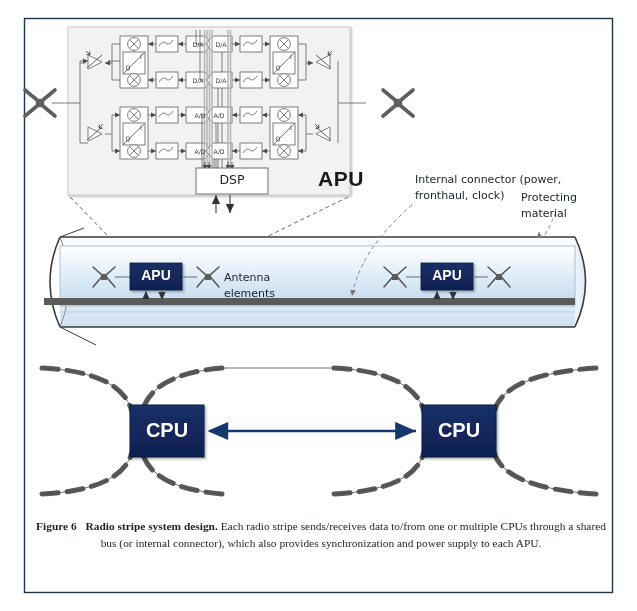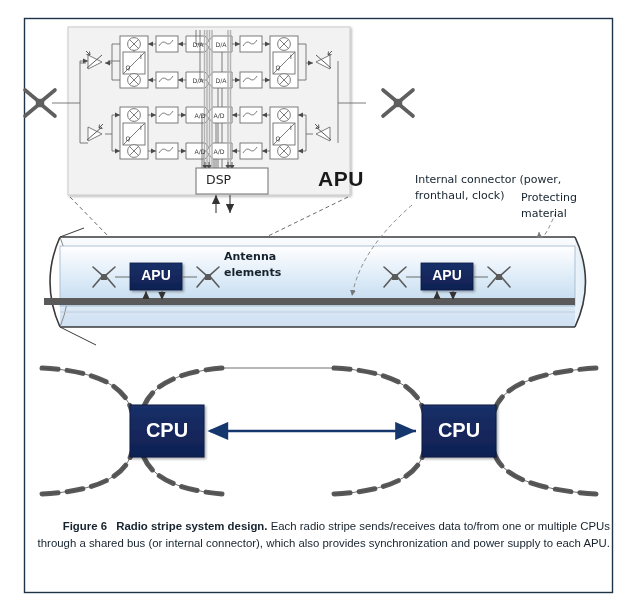--- a/index.html
+++ b/index.html
@@ -1,37 +1,37 @@
 <!DOCTYPE html>
 <html><head>
 <meta charset="utf-8">
 <style>
   html,body{margin:0;padding:0;background:#ffffff;}
   body{width:637px;height:611px;font-family:"Liberation Sans",sans-serif;}
   #canvas{position:absolute;left:0;top:0;width:637px;height:611px;}
   .caption{
     position:absolute;left:32px;top:518px;width:578px;
-    font-family:Liberation Sans, sans-serif;
-    font-size:11.4px;line-height:16.5px;color:#16232e;text-align:right;
+    font-family:Liberation Serif, serif;
+    font-size:11.4px;line-height:16.5px;color:#16232e;text-align:center;
   }
   .caption b{font-weight:bold;}
   .annot{
     position:absolute;font-family:"DejaVu Sans",sans-serif;
     font-size:11px;line-height:15.5px;color:#16232e;
   }
   #annot-internal{left:415px;top:172px;width:150px;}
   #annot-protect{left:521px;top:190px;width:88px;}
-  #annot-antenna{left:224px;top:249px;width:90px;font-weight:bold;}
+  #annot-antenna{left:224px;top:270px;width:90px;}
   .apu-big-label{
     position:absolute;left:318px;top:167px;
     font-family:"Liberation Sans",sans-serif;
     font-weight:bold;font-size:21px;color:#1a1a1a;letter-spacing:.5px;
   }
   .dsp-label{
-    position:absolute;left:206px;top:172px;width:52px;
+    position:absolute;left:206px;top:172px;width:52px;text-align:center;
     font-family:"DejaVu Sans",sans-serif;font-size:12.5px;color:#262626;
   }
   .box-label-white{
     position:absolute;text-align:center;color:#ffffff;
     font-family:"Liberation Sans",sans-serif;font-weight:bold;
   }
   #apu-s1-label{left:134px;top:267px;width:44px;font-size:14px;}
   #apu-s2-label{left:425px;top:267px;width:44px;font-size:14px;}
   #cpu-1-label{left:134px;top:419px;width:66px;font-size:20px;}
   #cpu-2-label{left:426px;top:419px;width:66px;font-size:20px;}

